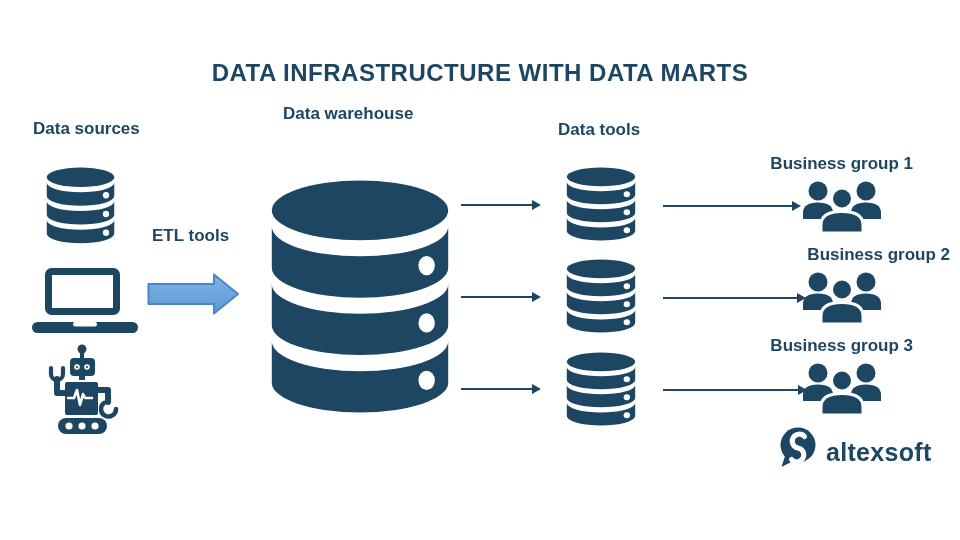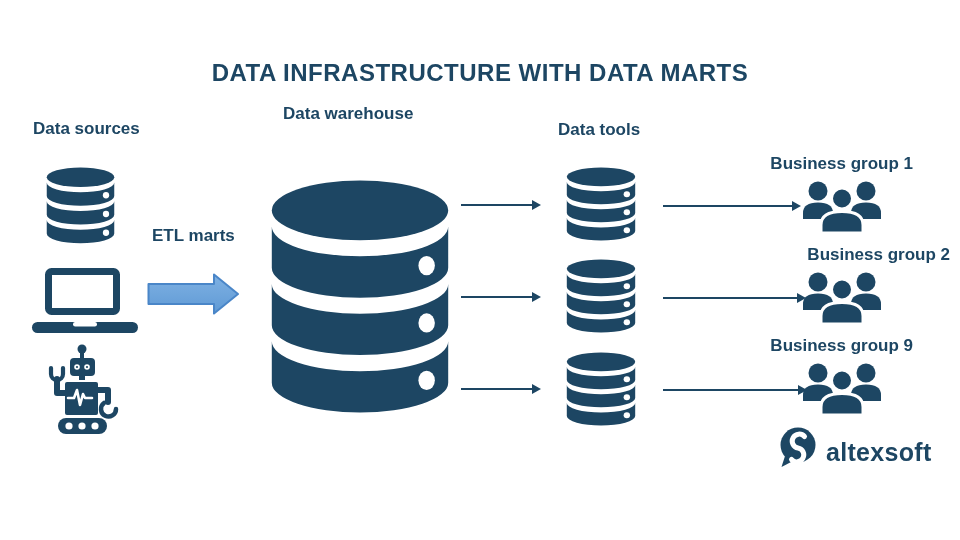--- a/index.html
+++ b/index.html
@@ -93,21 +93,21 @@
         <path d="M25.5,9.5 A7,7 0 1 0 19,21 A7,7 0 1 1 12.5,32.5" fill="none" stroke="#fff" stroke-width="5" stroke-linecap="round"></path>
       </g>
     </defs>
   </svg>
 
   <h1 class="title">DATA INFRASTRUCTURE WITH DATA MARTS</h1>
 
   <div class="lbl" style="left:33px;top:119px">Data sources</div>
   <div class="lbl" style="left:283px;top:104px">Data warehouse</div>
   <div class="lbl" style="left:558px;top:120px">Data tools</div>
-  <div class="lbl" style="left:152px;top:226px">ETL marts</div>
+  <div class="lbl" style="left:152px;top:226px">ETL tools</div>
 
   <svg class="icon" style="left:43px;top:166px" width="75" height="81" viewBox="0 0 100 108" preserveAspectRatio="none">
       <use href="#g-db"></use>
     </svg>
   <svg class="icon" style="left:31px;top:264px" width="108" height="70" viewBox="0 0 108 70" preserveAspectRatio="none">
       <use href="#g-laptop"></use>
     </svg>
   <svg class="icon" style="left:44px;top:341px" width="78" height="97" viewBox="0 0 78 97" preserveAspectRatio="none">
       <use href="#g-robot"></use>
     </svg>
@@ -141,21 +141,21 @@
   <div class="grp-lbl" style="left:763px;top:154px">Business group 1</div>
   <svg class="icon" style="left:801px;top:181px" width="82" height="52" viewBox="0 0 82 52" preserveAspectRatio="none">
       <use href="#g-people"></use>
     </svg>
 
   <div class="grp-lbl" style="left:800px;top:245px">Business group 2</div>
   <svg class="icon" style="left:801px;top:272px" width="82" height="52" viewBox="0 0 82 52" preserveAspectRatio="none">
       <use href="#g-people"></use>
     </svg>
 
-  <div class="grp-lbl" style="left:763px;top:336px">Business group 9</div>
+  <div class="grp-lbl" style="left:763px;top:336px">Business group 3</div>
   <svg class="icon" style="left:801px;top:363px" width="82" height="52" viewBox="0 0 82 52" preserveAspectRatio="false">
       <use href="#g-people"></use>
     </svg>
 
   <svg class="icon" style="left:779px;top:427px" width="38" height="41" viewBox="0 0 38 41" preserveAspectRatio="none">
       <use href="#g-logo-mark"></use>
     </svg>
   <div class="logo-text">altexsoft</div>
 
 </div>

